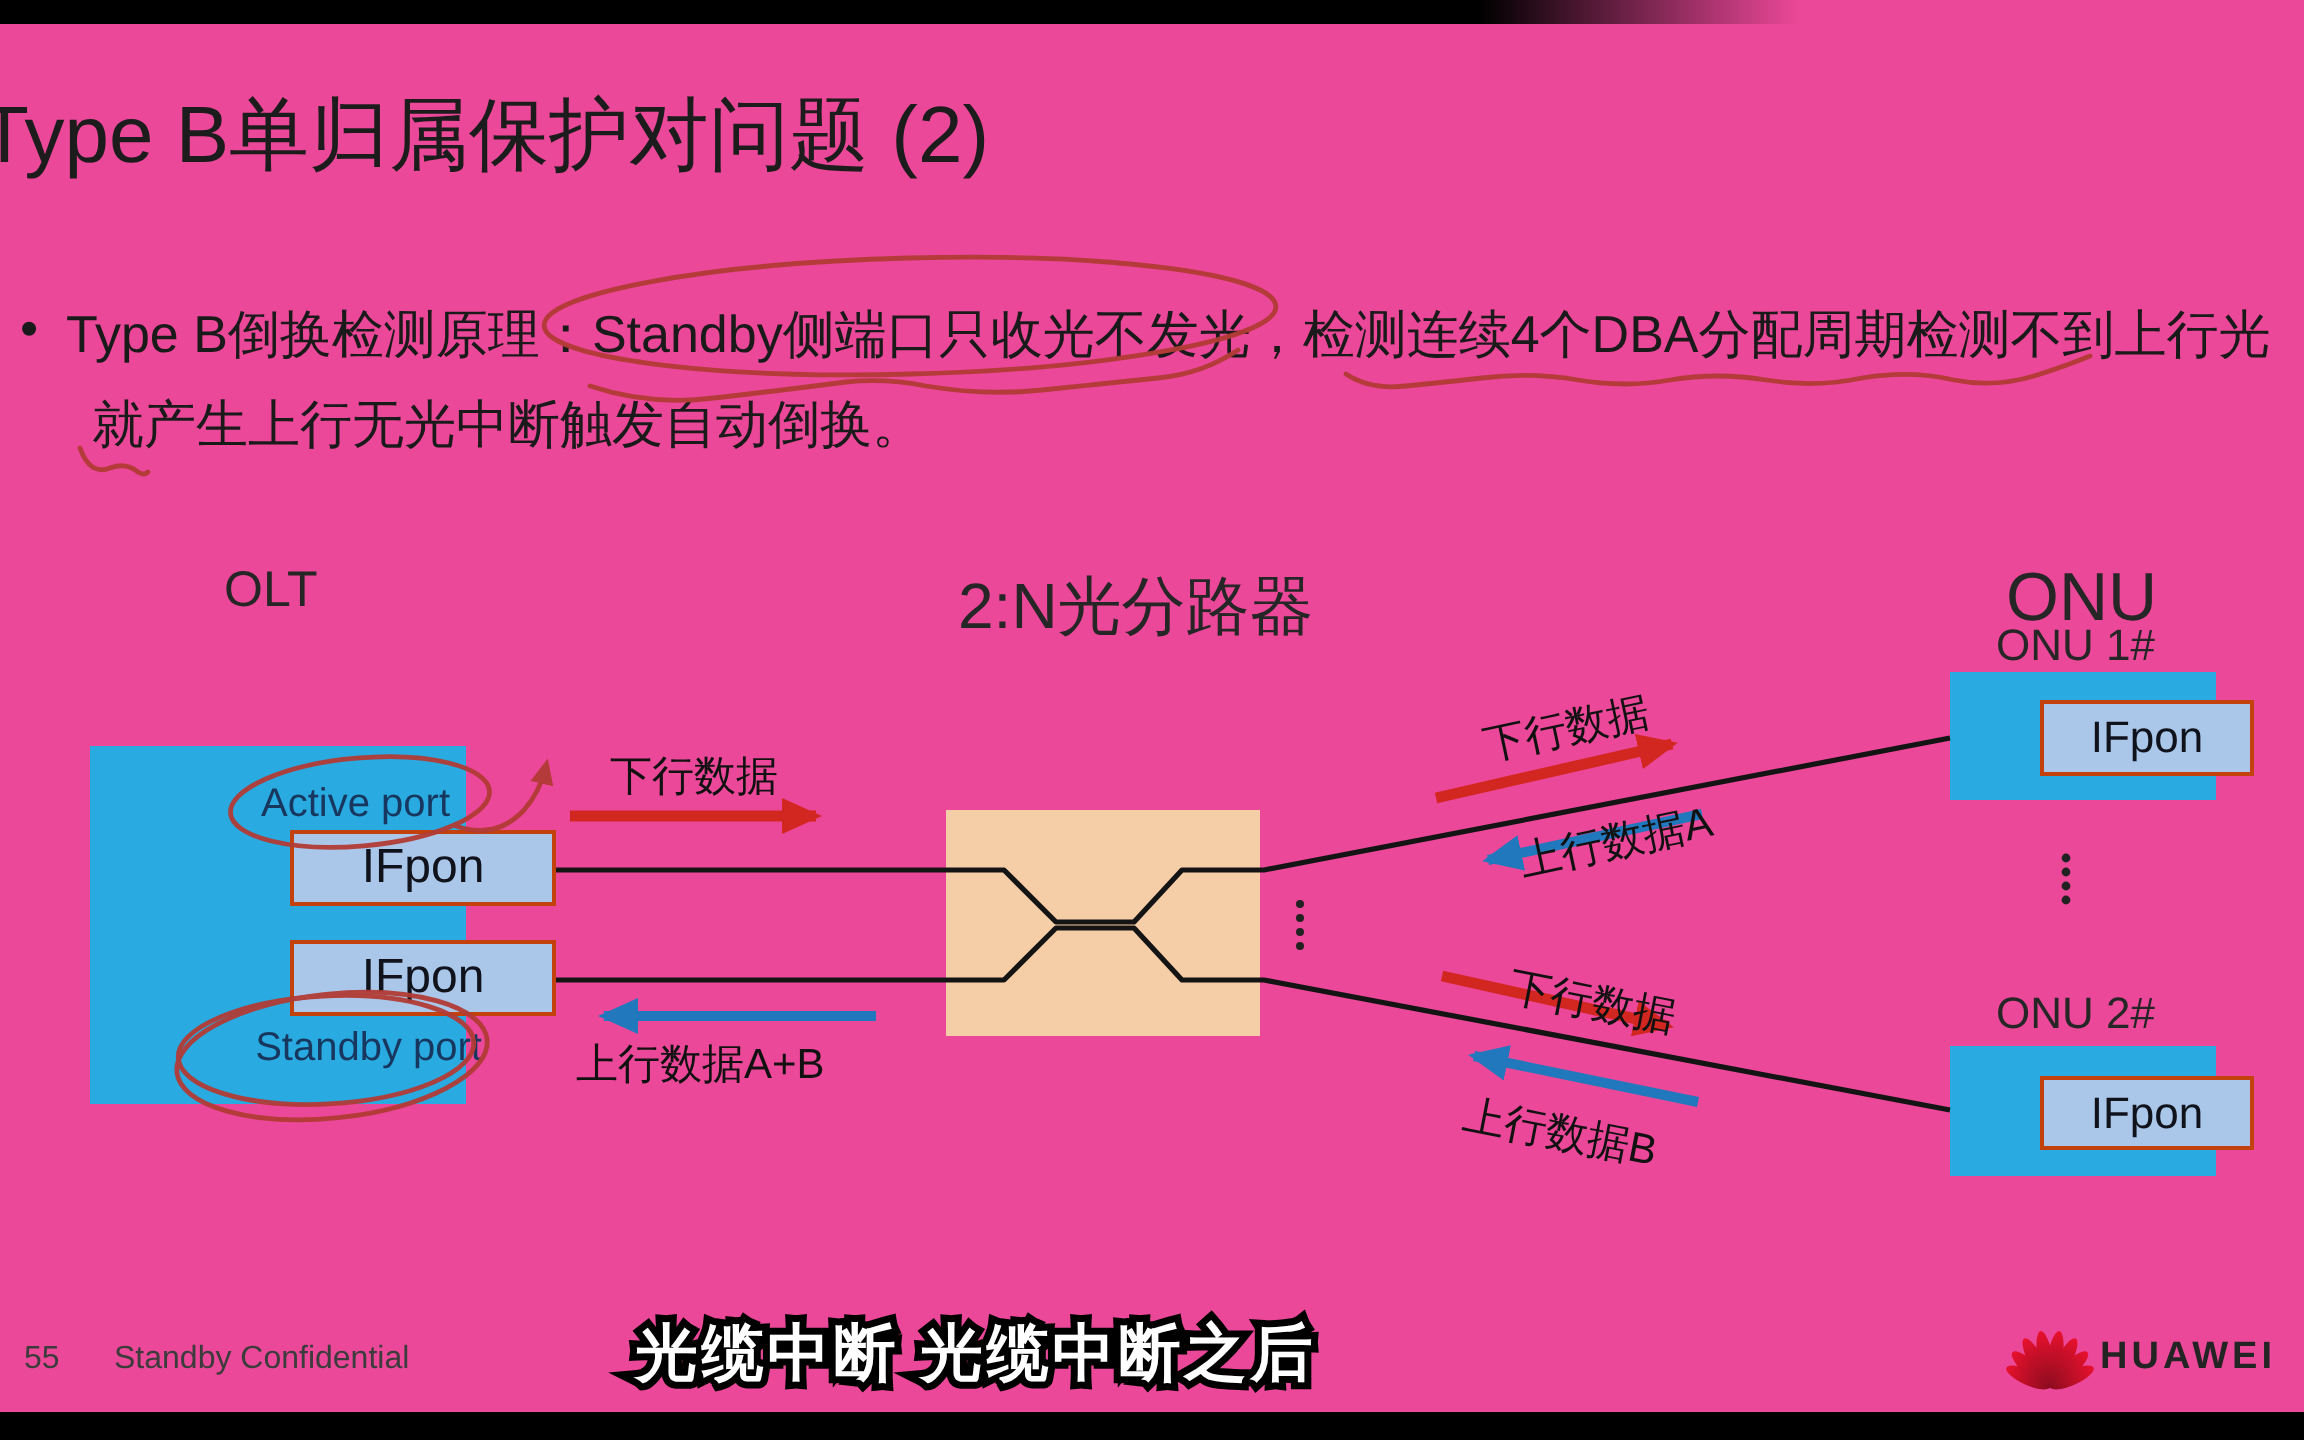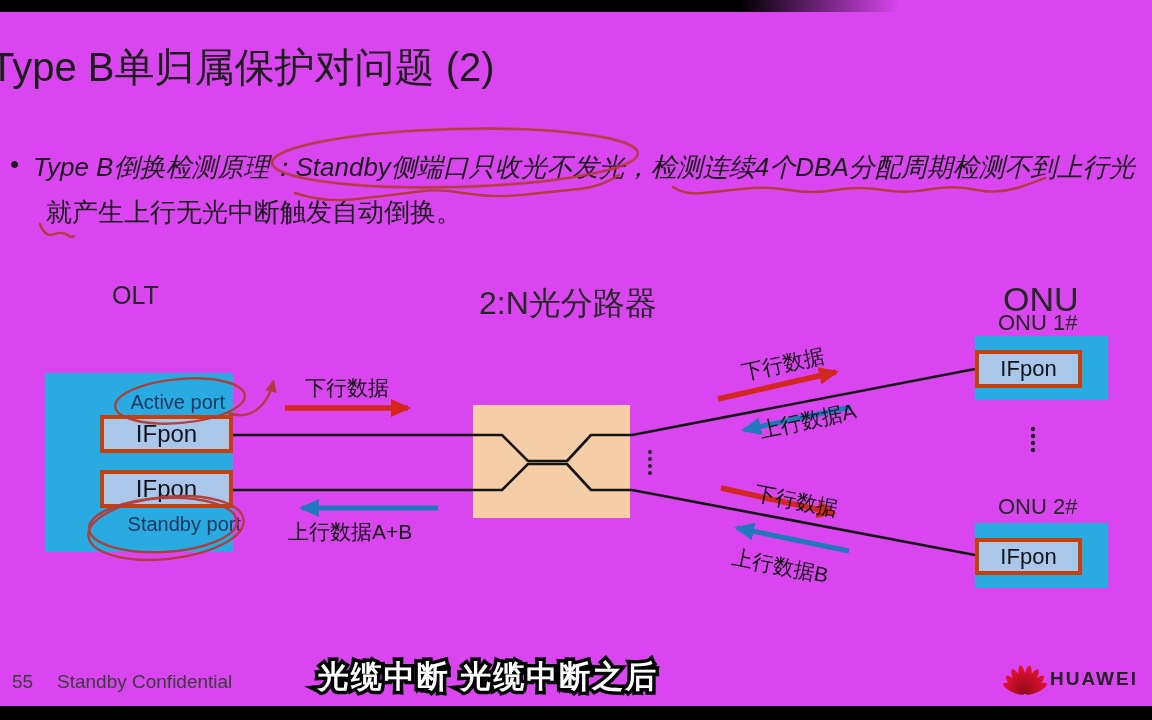--- a/index.html
+++ b/index.html
@@ -1,49 +1,49 @@
 <!DOCTYPE html>
 <html><head>
 <meta charset="utf-8">
 <style>
   html,body { margin:0; padding:0; background:#000; }
   #screen {
-    position:relative; width:1152px; height:720px; background:#d946ef;
+    position:relative; width:1152px; height:720px; background:#ec4899;
     overflow:hidden; font-family:"Liberation Sans","DejaVu Sans",sans-serif;
     color:#1a1a1a;
   }
   .abs { position:absolute; }
   .nowrap { white-space:nowrap; }
 
   .letterbox { background:#000; }
   #top-bar { left:0; top:0; width:900px; height:12px;
     background:linear-gradient(to right,#000 0 740px,rgba(0,0,0,0) 900px); }
   #bottom-bar { left:0; top:706px; width:1152px; height:14px; }
 
   #slide-title { left:-10px; top:40px; font-size:40px; color:#1c1c1c; }
   .bullet-line { font-size:26px; color:#1a1a1a; }
   #bullet-marker { left:10px; top:149px; font-size:26px; }
-  #bullet-line1 { left:33px; top:150px;font-style:italic; }
+  #bullet-line1 { left:33px; top:150px; }
   #bullet-line2 { left:46px; top:195px; }
 
   .dia-label { color:#262626; }
   #olt-label { left:112px; top:281px; font-size:25px; }
   #splitter-label { left:479px; top:282px; font-size:32px; }
   #onu-group-label { left:1003px; top:280px; font-size:34px; }
   #onu1-label { left:998px; top:310px; font-size:22px; }
   #onu2-label { left:998px; top:494px; font-size:22px; }
 
   .chassis { background:#29abe2; }
   #olt-chassis { left:45px; top:373px; width:188px; height:179px; }
   #onu1-chassis { left:975px; top:336px; width:133px; height:64px; }
   #onu2-chassis { left:975px; top:523px; width:133px; height:65px; }
 
-  .port-box { background:#aac7e9; border:4px solid #c2410c; box-sizing:border-box;
+  .port-box { background:#aac7e9; border:2px solid #c2410c; box-sizing:border-box;
     display:flex; align-items:center; justify-content:center;
-    font-size:24px; color:#10131c; }
+    font-size:24px; color:#10131c;margin-left:45px; }
   #olt-port1 { left:100px; top:415px; width:133px; height:38px; }
   #olt-port2 { left:100px; top:470px; width:133px; height:38px; }
   #onu1-port { left:975px; top:350px; width:107px; height:38px; font-size:22px; }
   #onu2-port { left:975px; top:538px; width:107px; height:37px; font-size:22px; }
 
   .portname { font-size:20px; color:#17375e; text-align:right; width:180px; }
   #active-port-label { left:45px; top:391px; }
   #standby-port-label { left:45px; top:513px;padding-left:16px; }
 
   #splitter-box { left:473px; top:405px; width:157px; height:113px; background:#f5cda6; }
@@ -53,21 +53,21 @@
   #us-left-label { left:288px; top:518px; }
   .rot-neg { transform:rotate(-12deg); transform-origin:left center; }
   .rot-pos { transform:rotate(11deg); transform-origin:left center; }
   #ds-onu1-label { left:742px; top:359px; }
   #us-onu1-label { left:760px; top:417px; }
   #ds-onu2-label { left:755px; top:479px; }
   #us-onu2-label { left:732px; top:543px; }
 
   .svg-layer { left:0; top:0; width:1152px; height:720px; pointer-events:none; }
 
-  .footer-text { font-size:19px; color:#3c3c3c; }
+  .footer-text { font-size:16px; color:#3c3c3c; }
   #page-number { left:12px; top:671px; }
   #confidential-label { left:57px; top:671px; }
 
   #huawei-logo { left:1003px; top:658px; width:145px; height:42px; }
   #brand-wordmark { left:47px; top:10px; font-size:19px; font-weight:bold;
     letter-spacing:2px; color:#242424; position:absolute; }
 
   .subtitle { left:0; top:656px; width:976px; text-align:center;
     font-size:31px; font-weight:bold; letter-spacing:2px; white-space:nowrap; }
   #subtitle-outline { color:#000; -webkit-text-stroke:7px #000;

